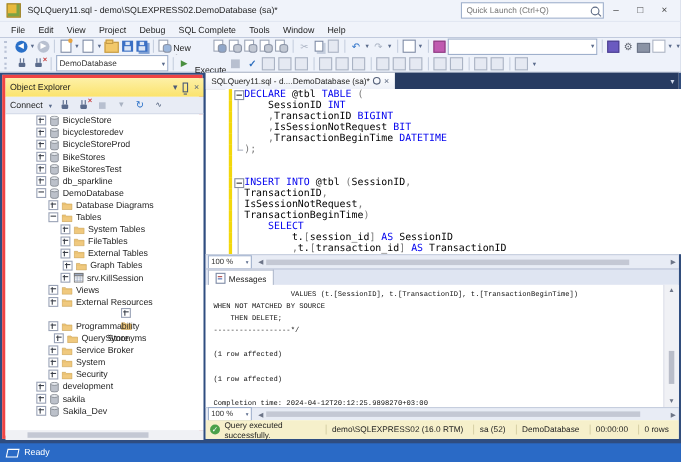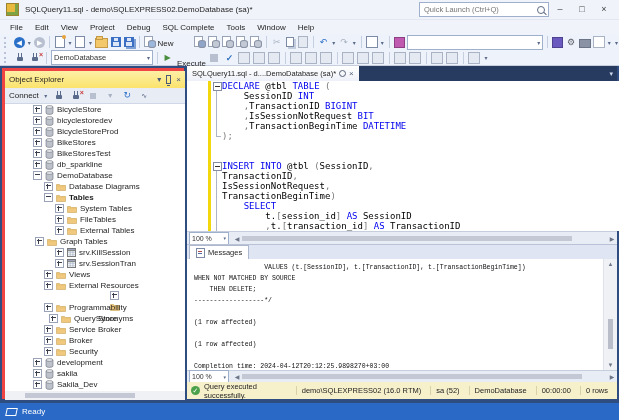--- a/index.html
+++ b/index.html
@@ -103,21 +103,21 @@
           display:flex;align-items:center;justify-content:center;font-size:7px;color:#5a6b8c;}
   .sb-arrow{position:absolute;left:0;width:13px;height:10px;color:#6d7588;font-size:6px;display:flex;align-items:center;justify-content:center;}
   .anno{position:absolute;left:2px;top:21px;width:4px;height:108px;background:var(--change_bar,#f2d70c);}
   .vthumb{position:absolute;left:7px;width:5px;background:#b9bdc9;}
   .ed-bottom{left:0;top:165px;width:430px;height:13px;background:#e8ecf5;display:flex;align-items:center;border-top:1px solid #c6cede;}
   .zoombox{width:34px;height:11px;background:#fff;border:1px solid #9fb0cc;font-size:7px;color:#333;
            display:flex;align-items:center;padding:0 2px;margin:0 3px 0 2px;}
   .zoombox .cdd{margin-left:auto;font-size:5px;color:#5a6b8c;}
   .hs-arrow{width:10px;text-align:center;font-size:6px;color:#6d7588;}
   .hs-track{flex:1;height:9px;display:flex;align-items:center;}
-  .msg-tabs{left:0;top:178px;width:430px;height:15px;background:#dfe5f2;display:flex;align-items:center;padding-left:2px;border-top:1px solid #b9c2d6;}
+  .msg-tabs{left:0;top:178px;width:430px;height:15px;background:#dfe5f2;display:flex;align-items:flex-start;padding-left:2px;border-top:1px solid #b9c2d6;}
   .mtab{height:14px;background:#fff;border:1px solid #aeb8cc;border-bottom:0;display:flex;align-items:center;gap:3px;
         font-size:7.5px;color:#1e1e1e;padding:0 6px;}
   .msg-icon{width:7px;height:8px;background:#fff;border:1px solid #7d8aa5;position:relative;}
   .msg-icon::after{content:"";position:absolute;left:1px;top:2px;width:4px;height:1px;background:#b04a4a;box-shadow:0 2px 0 #4a6ab0;}
   .msg-body{left:0;top:193px;width:430px;height:111px;background:#fff;}
   .msgs{position:absolute;left:0;top:0;width:417px;height:111px;overflow:hidden;margin:0;padding:3px 0 0 7px;
         font-family:"Liberation Mono",monospace;font-size:6.5px;line-height:11px;color:#111;}
   .msg-vscroll{position:absolute;right:0;top:0;width:13px;height:111px;background:#f0f1f5;border-left:1px solid #dfe2ea;}
   .msg-bottom{left:0;top:304px;width:430px;height:12px;background:#e8ecf5;display:flex;align-items:center;border-top:1px solid #c6cede;}
   .qstatus{left:0;top:316px;width:430px;height:17px;background:var(--query_status_bg,#f6f0cb);display:flex;align-items:center;
@@ -457,21 +457,21 @@
         <div class="trow" style="padding-left: 39px;">
           <span class="exp plus"></span>
           <span class="ticon">
             <svg width="10" height="8" viewBox="0 0 10 8">
               <path d="M0.5 1.5 h3 l1 1 h5 v5 h-9 z" fill="#f0c97e" stroke="#c9a45a" stroke-width="0.6"></path>
               <path d="M0.5 3 h9" stroke="#e2b866" stroke-width="0.6"></path>
             </svg>
           </span>
           <span>Database Diagrams</span>
         </div>
-        <div class="trow" style="padding-left: 39px; font-weight: bold;">
+        <div class="trow" style="padding-left: 39px;">
           <span class="exp"></span>
           <span class="ticon">
             <svg width="10" height="8" viewBox="0 0 10 8">
               <path d="M0.5 1.5 h3 l1 1 h5 v5 h-9 z" fill="#f0c97e" stroke="#c9a45a" stroke-width="0.6"></path>
               <path d="M0.5 3 h9" stroke="#e2b866" stroke-width="0.6"></path>
             </svg>
           </span>
           <span>Tables</span>
         </div>
         <div class="trow" style="padding-left: 50px;">
@@ -497,52 +497,41 @@
         <div class="trow" style="padding-left: 50px;">
           <span class="exp plus"></span>
           <span class="ticon">
             <svg width="10" height="8" viewBox="0 0 10 8">
               <path d="M0.5 1.5 h3 l1 1 h5 v5 h-9 z" fill="#f0c97e" stroke="#c9a45a" stroke-width="0.6"></path>
               <path d="M0.5 3 h9" stroke="#e2b866" stroke-width="0.6"></path>
             </svg>
           </span>
           <span>External Tables</span>
         </div>
-        <div class="trow" style="padding-left: 30px;">
+        <div class="trow" style="padding-left: 52px;">
           <span class="exp plus"></span>
           <span class="ticon">
             <svg width="10" height="8" viewBox="0 0 10 8">
               <path d="M0.5 1.5 h3 l1 1 h5 v5 h-9 z" fill="#f0c97e" stroke="#c9a45a" stroke-width="0.6"></path>
               <path d="M0.5 3 h9" stroke="#e2b866" stroke-width="0.6"></path>
             </svg>
           </span>
           <span>Graph Tables</span>
         </div>
         <div class="trow" style="padding-left: 50px;">
           <span class="exp plus"></span>
           <span class="ticon">
             <svg width="9" height="9" viewBox="0 0 9 9">
               <rect x="0.5" y="0.5" width="8" height="8" fill="#fff" stroke="#777"></rect>
               <rect x="0.5" y="0.5" width="8" height="2.2" fill="#9aa7bd" stroke="#777"></rect>
               <path d="M3.2 2.7 v5.8 M5.9 2.7 v5.8 M0.5 4.7 h8 M0.5 6.8 h8" stroke="#9aa7bd" stroke-width="0.6"></path>
             </svg>
           </span>
           <span>srv.KillSession</span>
         </div>
-        <div class="trow" style="padding-left: 50px;">
-          <span class="exp plus"></span>
-          <span class="ticon">
-            <svg width="9" height="9" viewBox="0 0 9 9">
-              <rect x="0.5" y="0.5" width="8" height="8" fill="#fff" stroke="#777"></rect>
-              <rect x="0.5" y="0.5" width="8" height="2.2" fill="#9aa7bd" stroke="#777"></rect>
-              <path d="M3.2 2.7 v5.8 M5.9 2.7 v5.8 M0.5 4.7 h8 M0.5 6.8 h8" stroke="#9aa7bd" stroke-width="0.6"></path>
-            </svg>
-          </span>
-          <span>srv.SessionTran</span>
-        </div>
         <div class="trow" style="padding-left: 39px;">
           <span class="exp plus"></span>
           <span class="ticon">
             <svg width="10" height="8" viewBox="0 0 10 8">
               <path d="M0.5 1.5 h3 l1 1 h5 v5 h-9 z" fill="#f0c97e" stroke="#c9a45a" stroke-width="0.6"></path>
               <path d="M0.5 3 h9" stroke="#e2b866" stroke-width="0.6"></path>
             </svg>
           </span>
           <span>Views</span>
         </div>
@@ -597,21 +586,21 @@
           <span>Service Broker</span>
         </div>
         <div class="trow" style="padding-left: 39px;">
           <span class="exp plus"></span>
           <span class="ticon">
             <svg width="10" height="8" viewBox="0 0 10 8">
               <path d="M0.5 1.5 h3 l1 1 h5 v5 h-9 z" fill="#f0c97e" stroke="#c9a45a" stroke-width="0.6"></path>
               <path d="M0.5 3 h9" stroke="#e2b866" stroke-width="0.6"></path>
             </svg>
           </span>
-          <span>Broker</span>
+          <span>System</span>
         </div>
         <div class="trow" style="padding-left: 39px;">
           <span class="exp plus"></span>
           <span class="ticon">
             <svg width="10" height="8" viewBox="0 0 10 8">
               <path d="M0.5 1.5 h3 l1 1 h5 v5 h-9 z" fill="#f0c97e" stroke="#c9a45a" stroke-width="0.6"></path>
               <path d="M0.5 3 h9" stroke="#e2b866" stroke-width="0.6"></path>
             </svg>
           </span>
           <span>Security</span>

